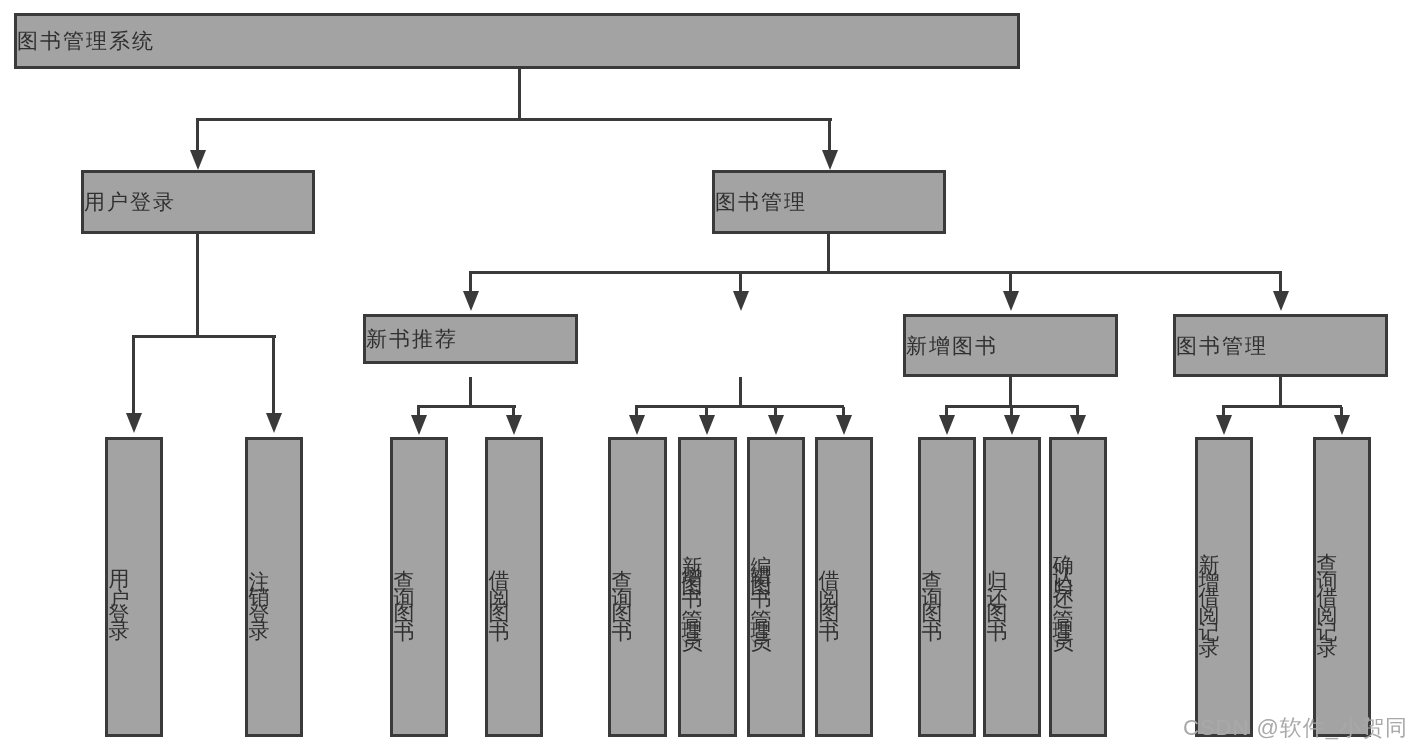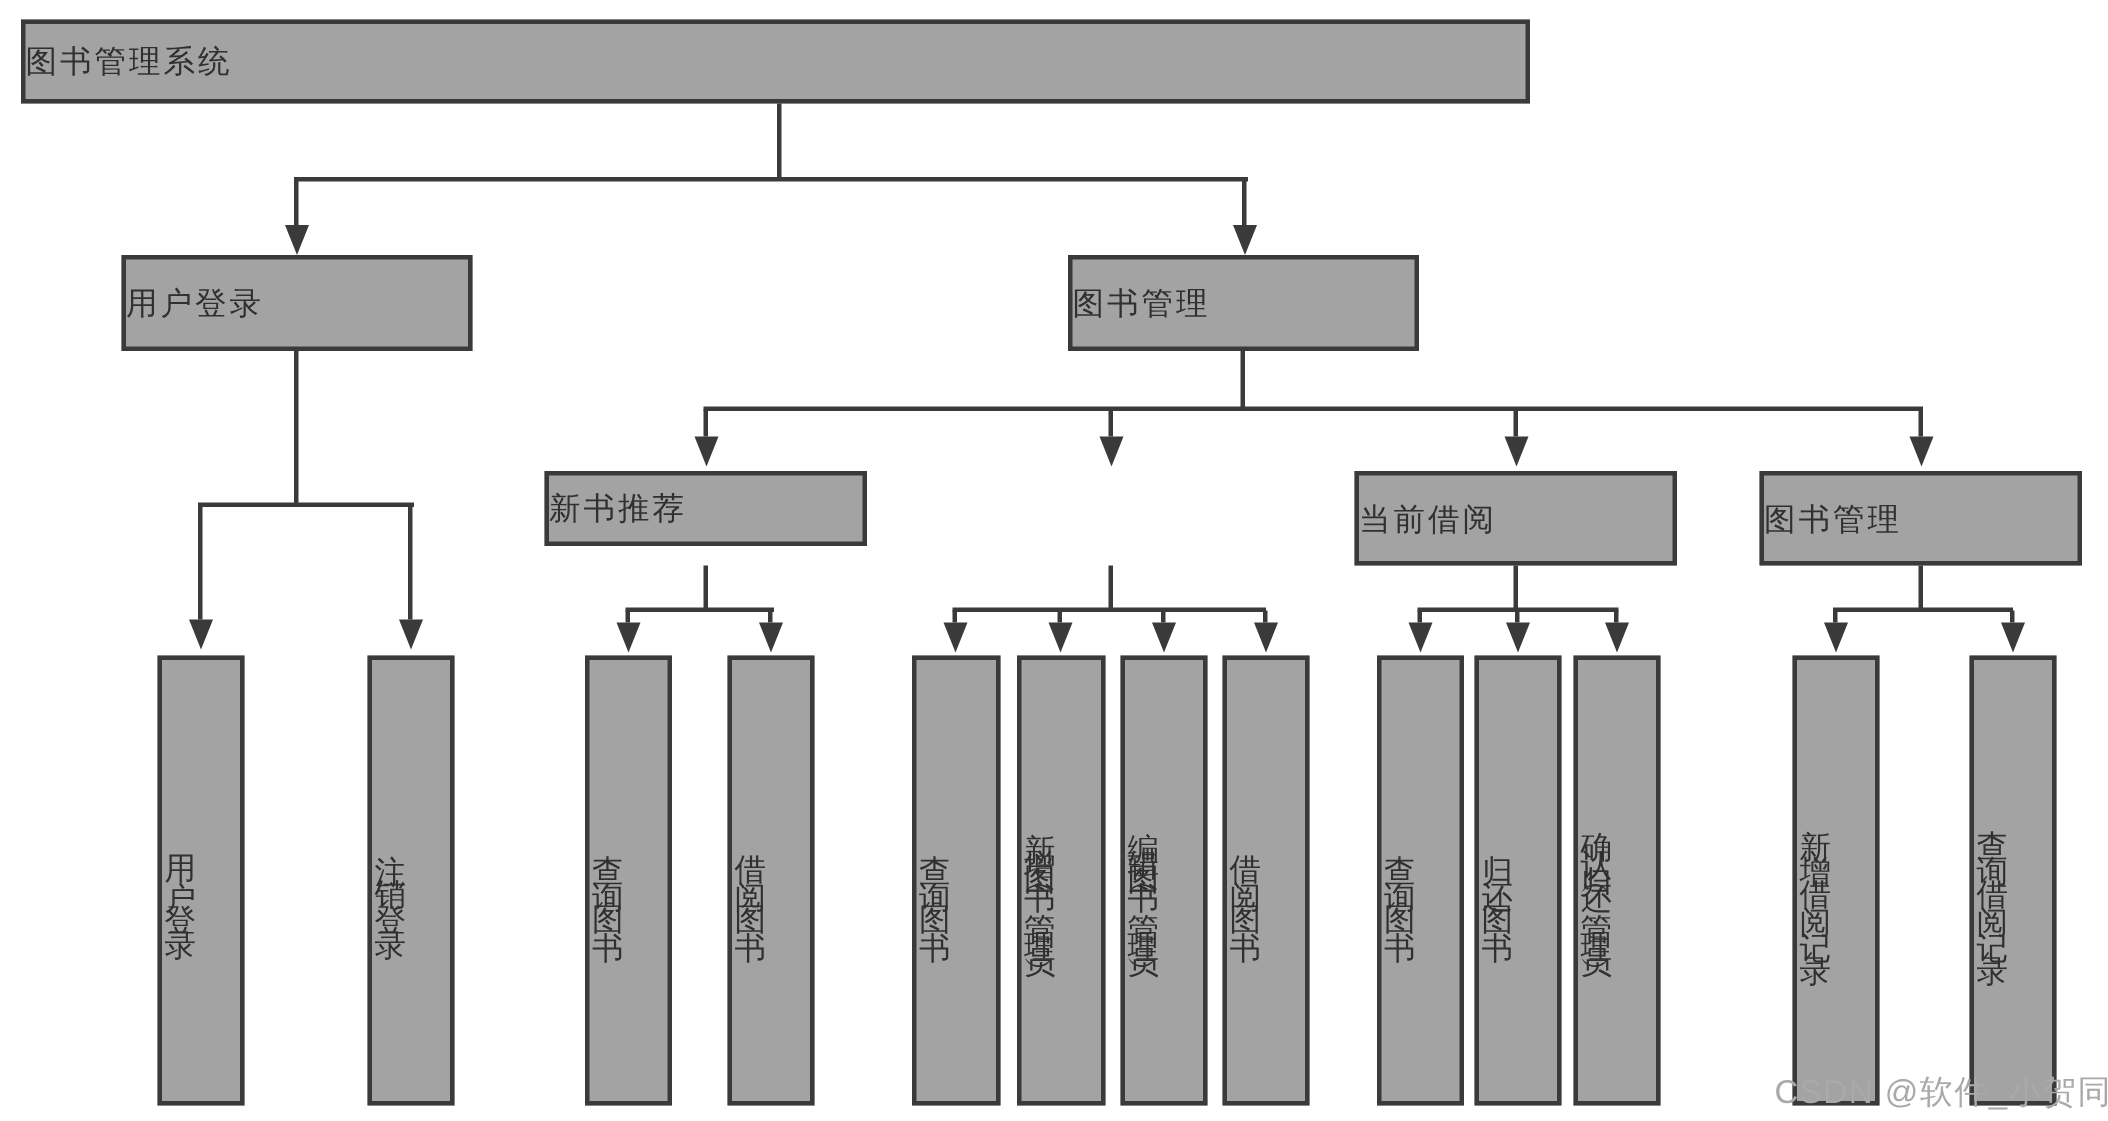--- a/index.html
+++ b/index.html
@@ -61,21 +61,21 @@
   <div class="hline" style="left:469px;top:271px;width:813px"></div>
   <div class="arrow" style="left:469px;top:273px;height:18px"></div>
   <div class="arrow" style="left:739px;top:273px;height:18px"></div>
   <div class="arrow" style="left:1009px;top:273px;height:18px"></div>
   <div class="arrow" style="left:1279px;top:273px;height:18px"></div>
 
   <div class="box" style="left:363px;top:314px;width:215px;height:50px">
     <span>新书推荐</span>
   </div>
   <div class="box" style="left:903px;top:314px;width:215px;height:63px">
-    <span>当前借阅</span>
+    <span>新增图书</span>
   </div>
   <div class="box" style="left:1173px;top:314px;width:215px;height:63px">
     <span>图书管理</span>
   </div>
 
   <div class="vline" style="left:469px;top:377px;height:31px"></div>
   <div class="hline" style="left:417px;top:405px;width:99px"></div>
   <div class="arrow" style="left:417px;top:407px;height:8px"></div>
   <div class="arrow" style="left:512px;top:407px;height:8px"></div>
 

